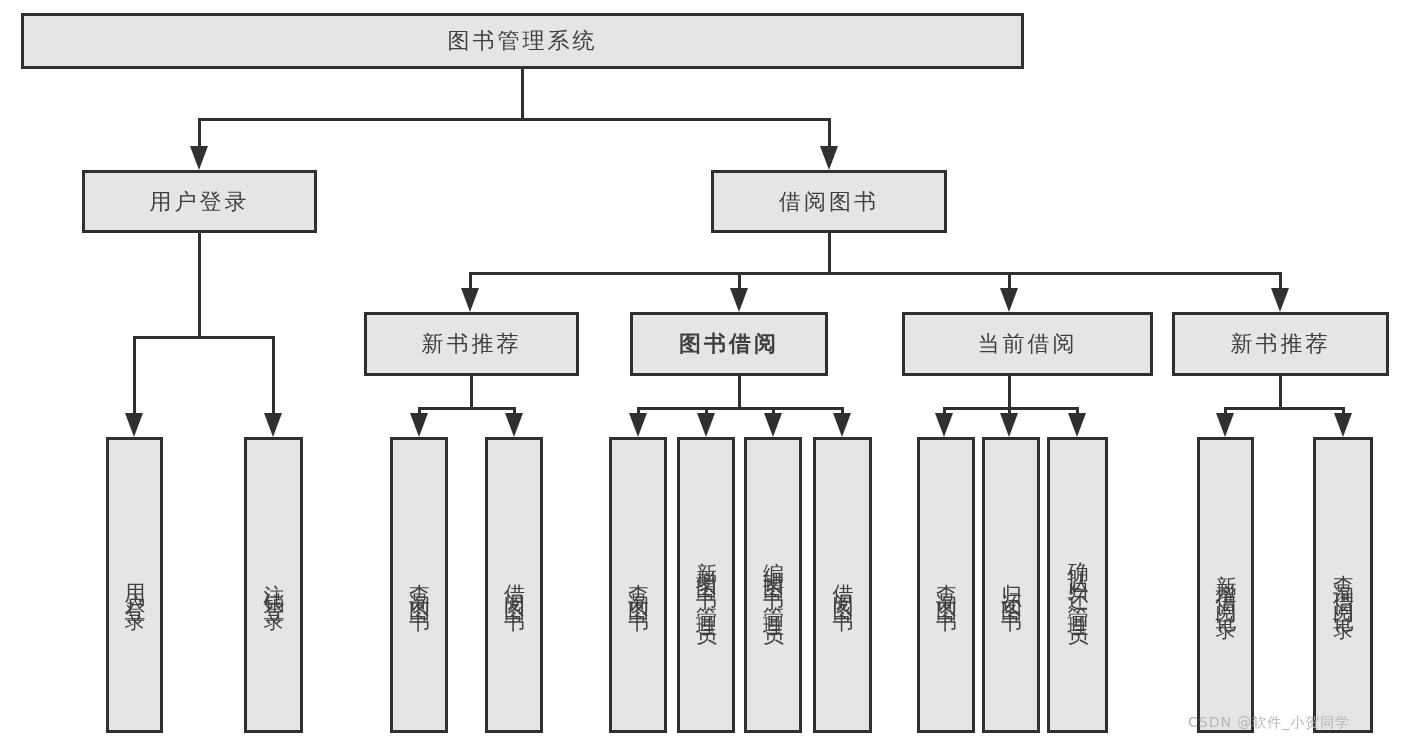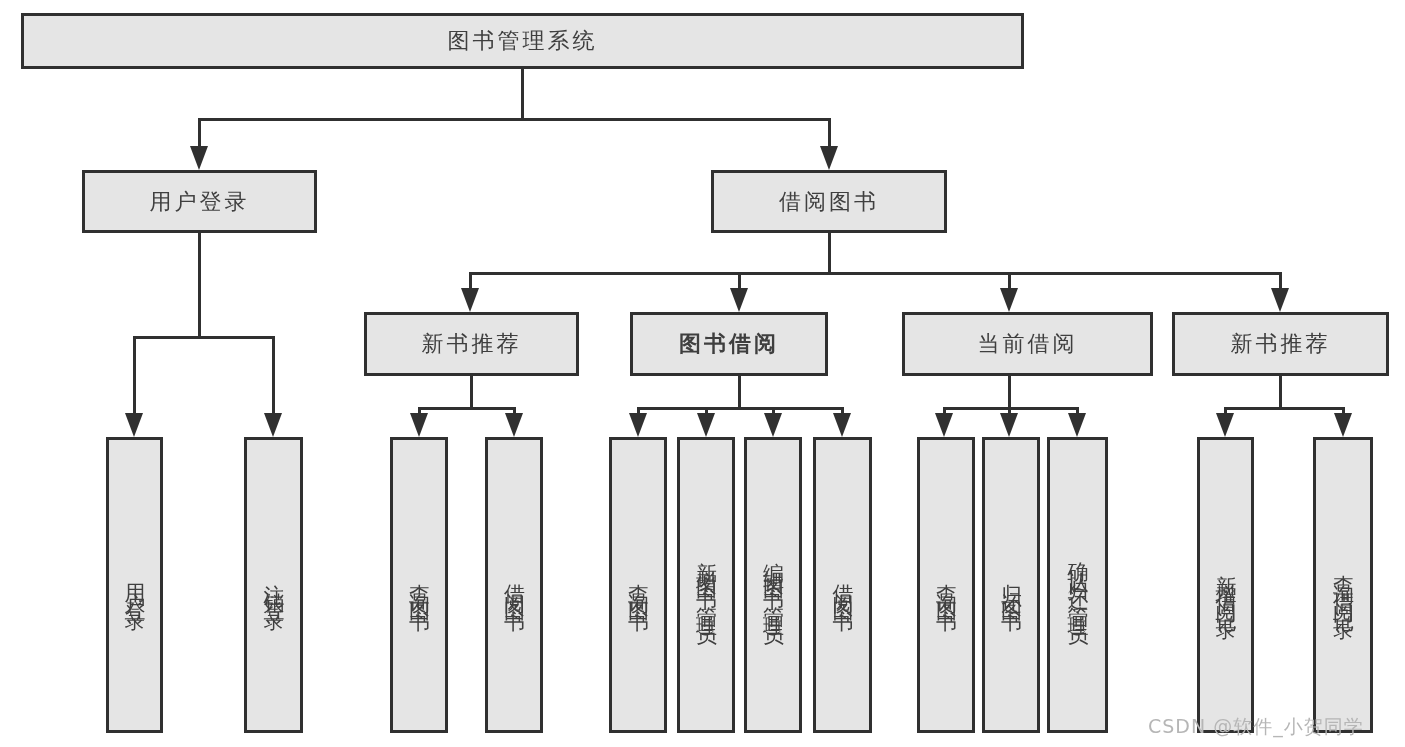--- a/index.html
+++ b/index.html
@@ -28,22 +28,22 @@
     font-size:21px;color:var(--text);letter-spacing:9px;line-height:1;
   }
   .hline{position:absolute;height:3px;background:var(--line);}
   .vline{position:absolute;width:3px;background:var(--line);}
   .ahead{
     position:absolute;width:0;height:0;
     border-left:9px solid transparent;border-right:9px solid transparent;
     border-top:24px solid var(--line);
   }
   .watermark{
-    position:absolute;left:1148px;top:714px;
-    font-size:19px;color:var(--watermark-color);letter-spacing:1px;white-space:nowrap;
+    position:absolute;left:1188px;top:714px;
+    font-size:14px;color:var(--watermark-color);letter-spacing:1px;white-space:nowrap;
   }
 </style>
 </head>
 <body>
 
 <div class="canvas">
 
   <div class="box" style="left:21px;top:13px;width:1003px;height:56px;">
     <span class="label">图书管理系统</span>
   </div>

